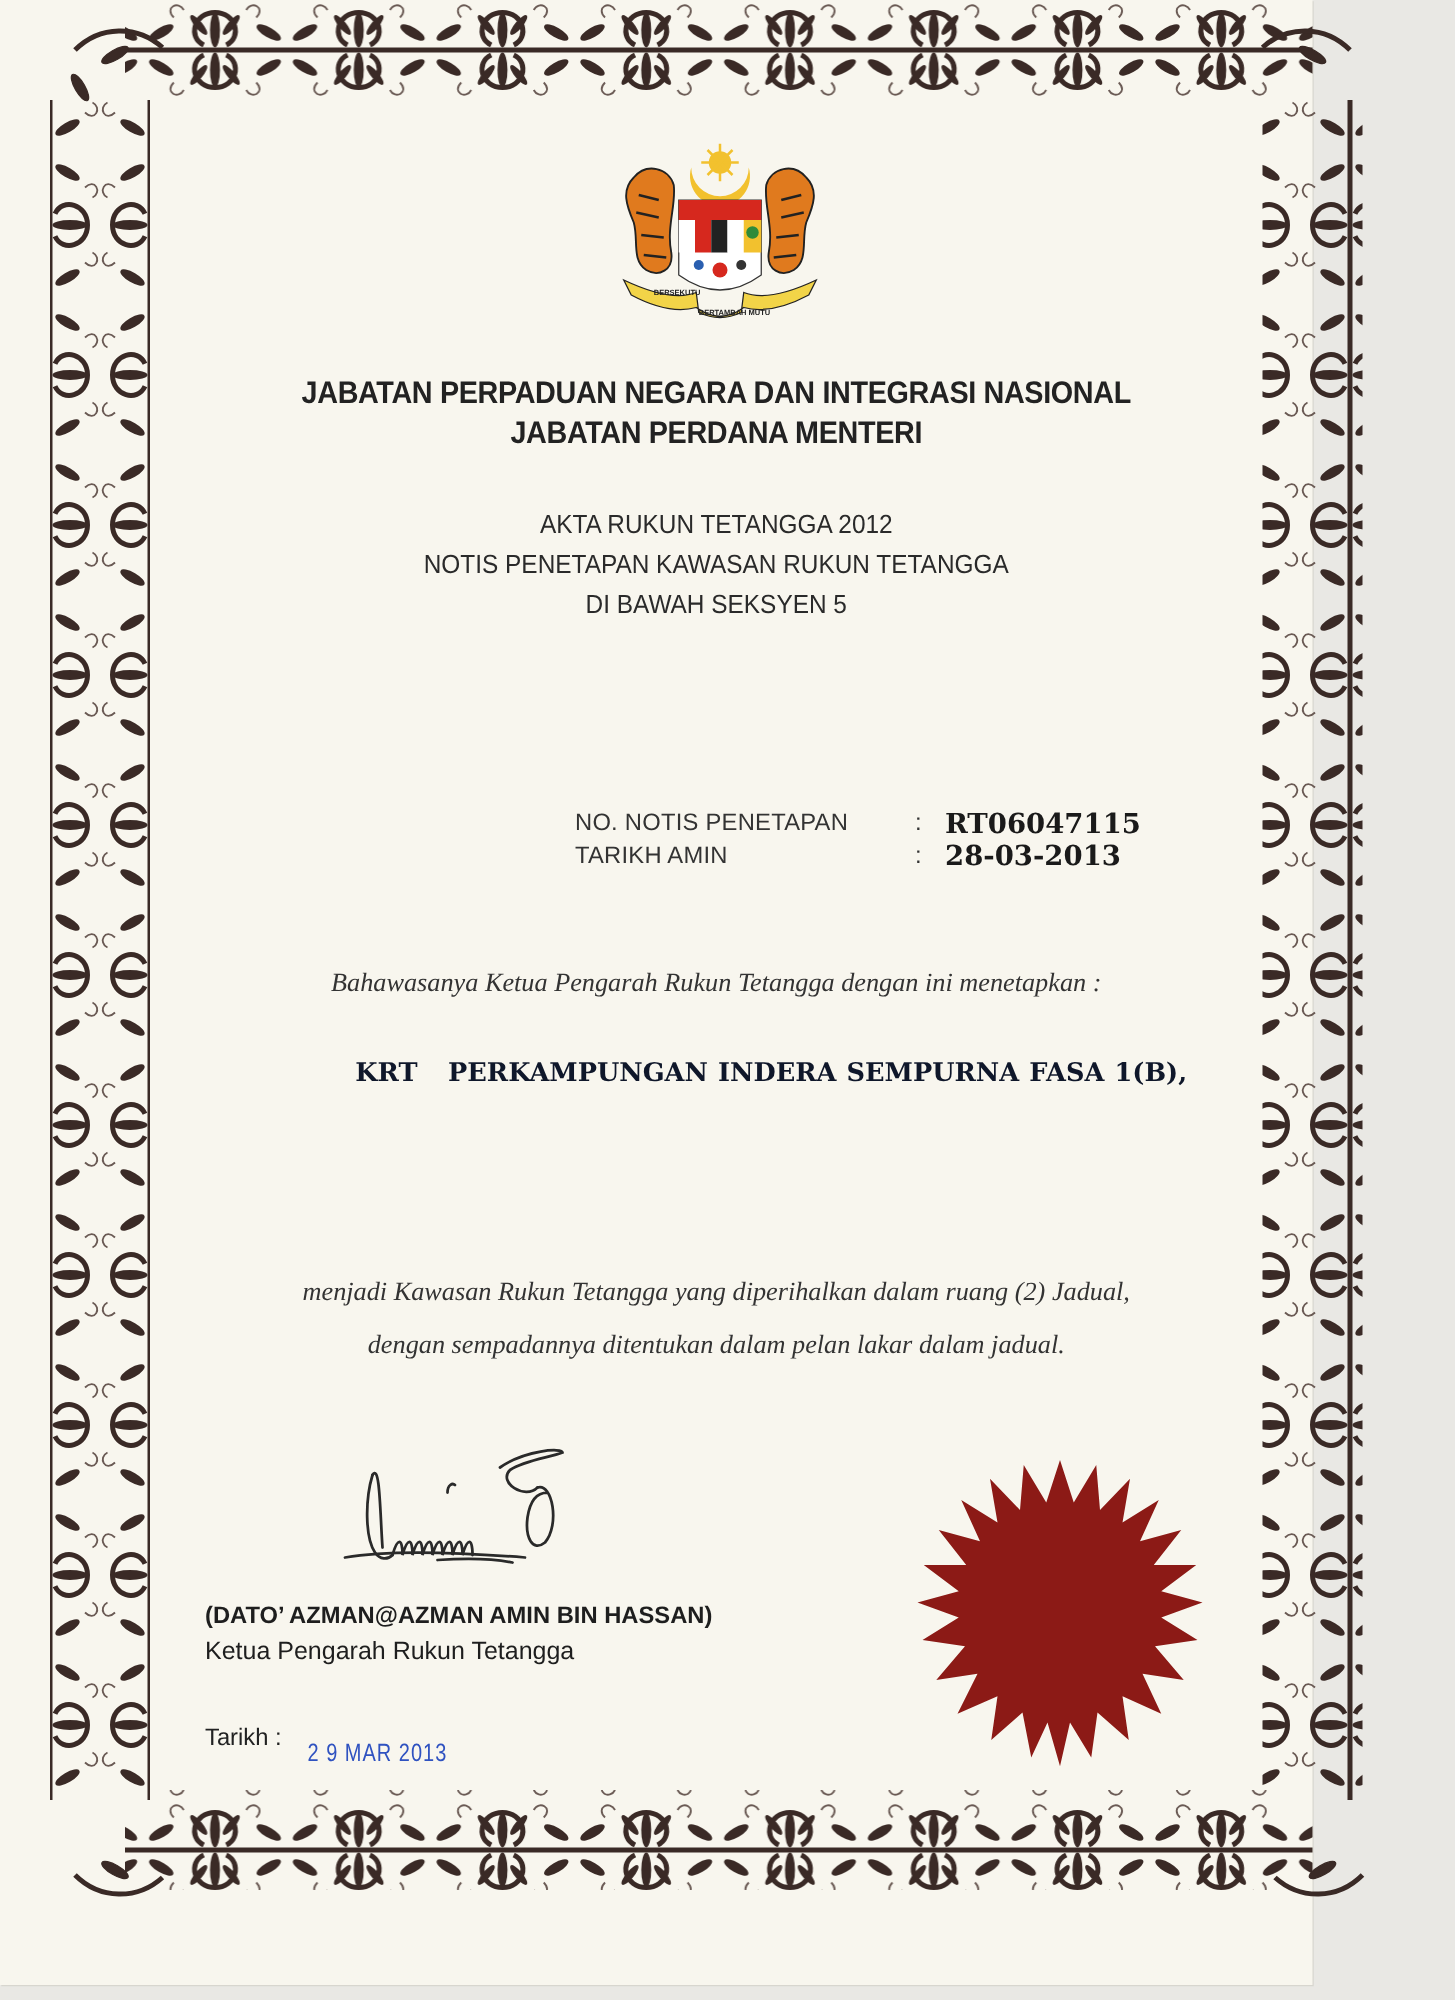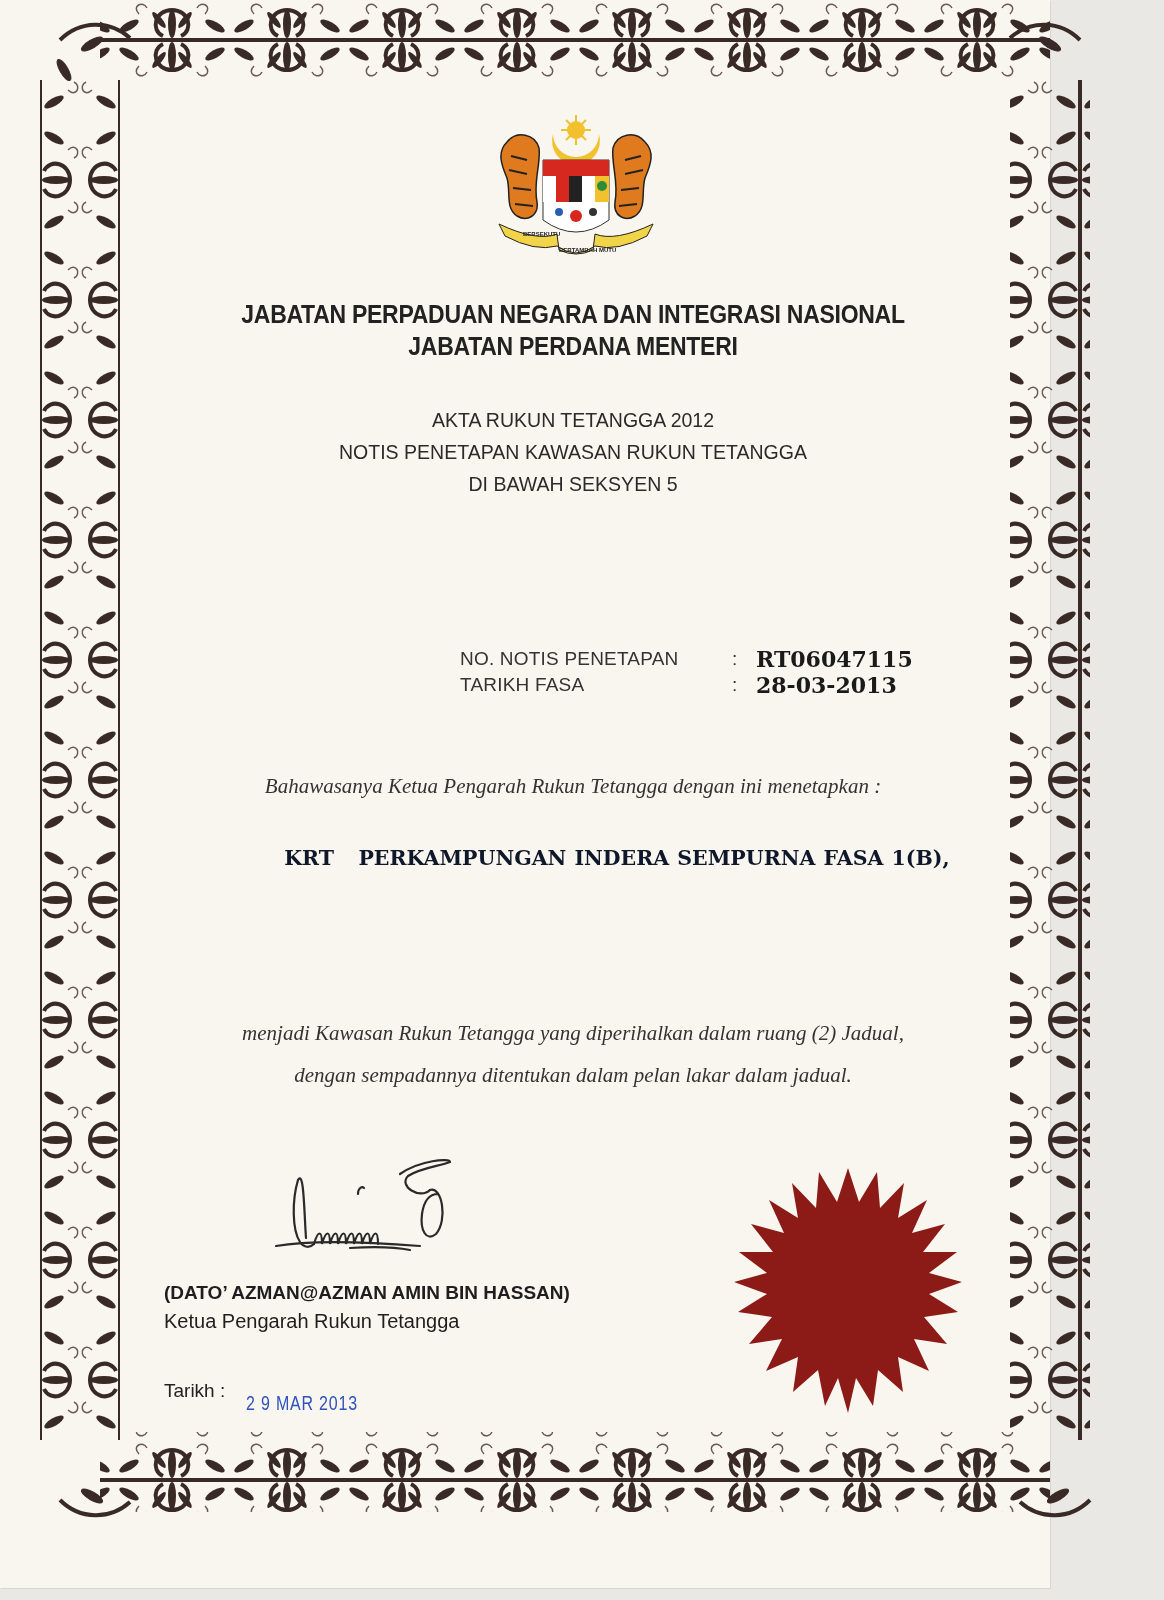--- a/index.html
+++ b/index.html
@@ -175,21 +175,21 @@
     <div>DI BAWAH SEKSYEN 5</div>
   </div>
 
   <div class="notice-table">
     <div class="notice-row">
       <span class="notice-label">NO. NOTIS PENETAPAN</span>
       <span class="notice-colon">:</span>
       <span class="notice-value">RT06047115</span>
     </div>
     <div class="notice-row">
-      <span class="notice-label">TARIKH FASA</span>
+      <span class="notice-label">TARIKH AMIN</span>
       <span class="notice-colon">:</span>
       <span class="notice-value">28-03-2013</span>
     </div>
   </div>
 
   <div class="center-block italic-line intro">Bahawasanya Ketua Pengarah Rukun Tetangga dengan ini menetapkan :</div>
   <div class="center-block krt krt1" style="white-space:pre;">KRT   PERKAMPUNGAN INDERA SEMPURNA FASA 1(B),</div>
   <div class="center-block italic-line outro">
     <div>menjadi Kawasan Rukun Tetangga yang diperihalkan dalam ruang (2) Jadual,</div>
     <div>dengan sempadannya ditentukan dalam pelan lakar dalam jadual.</div>

